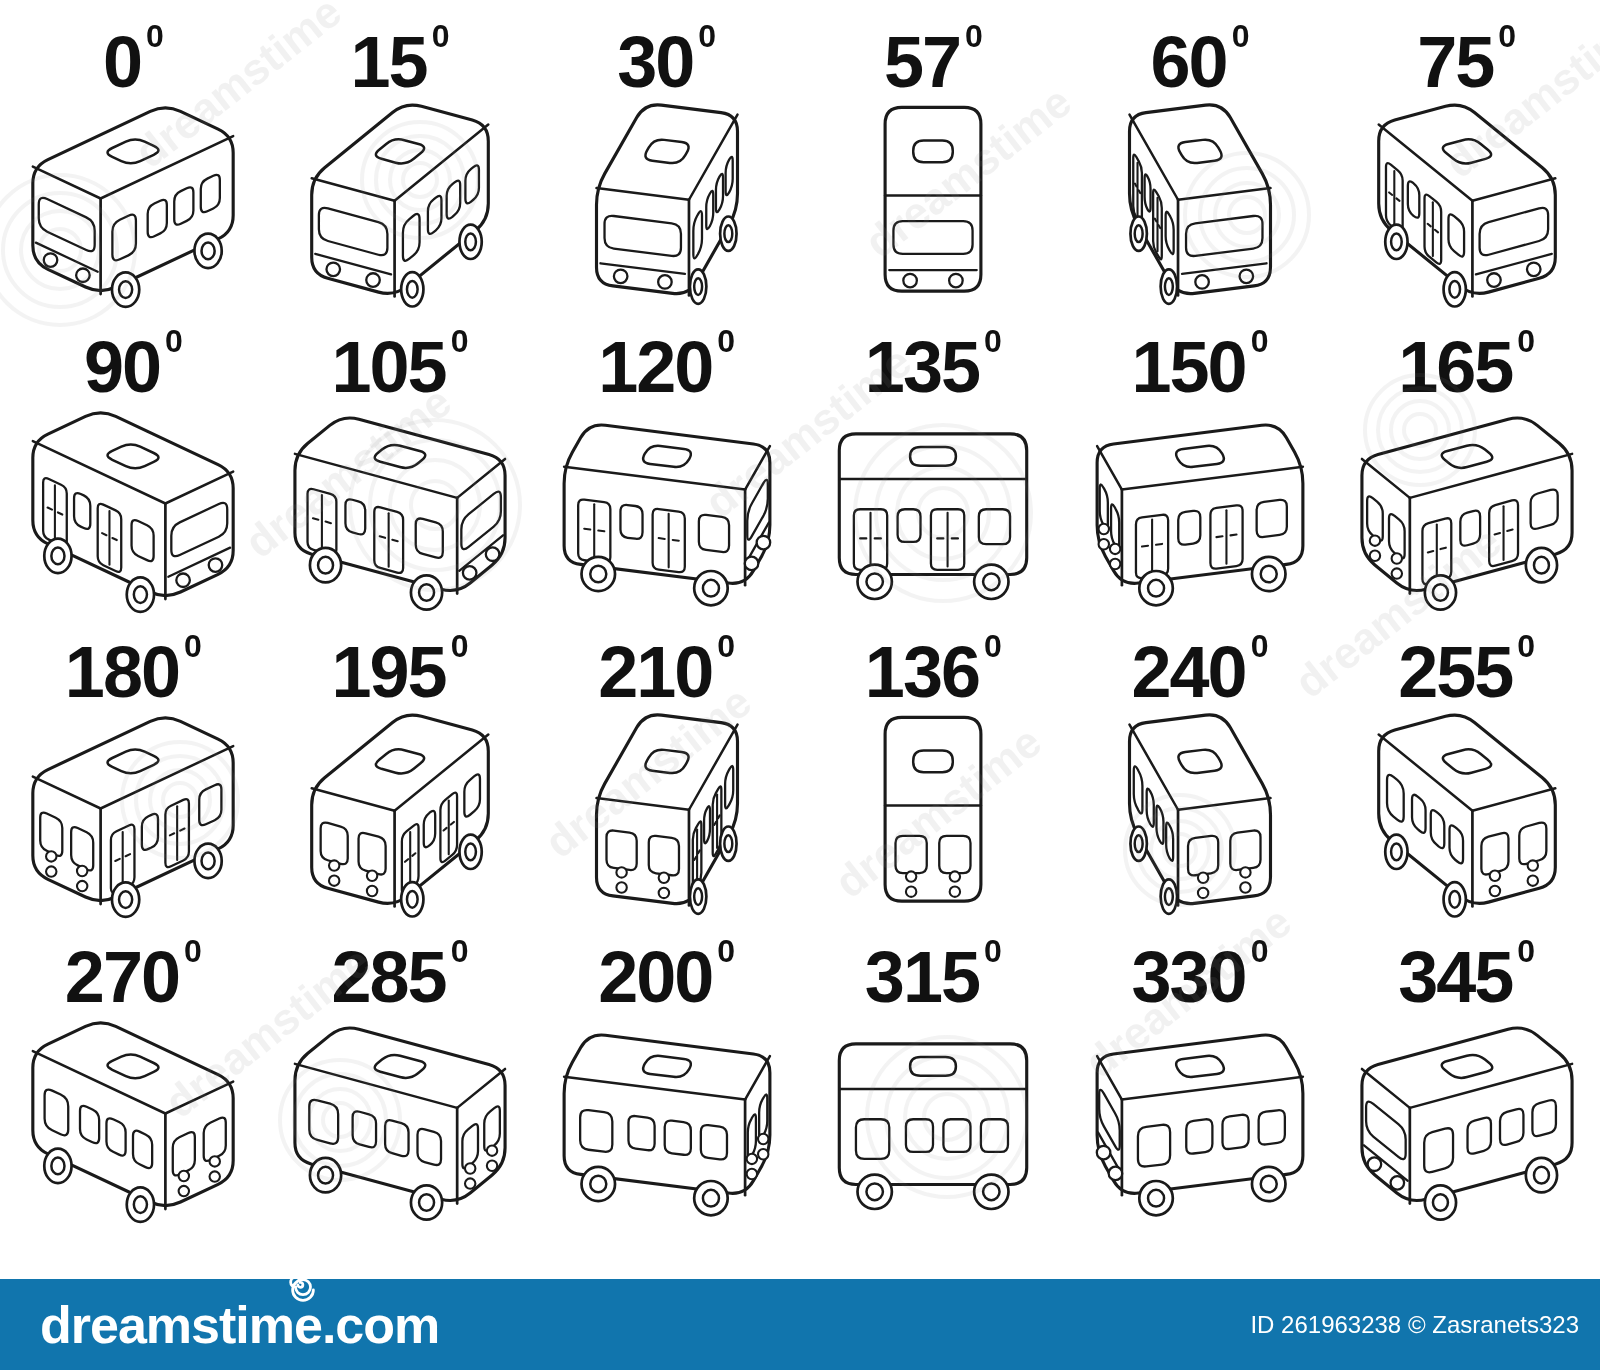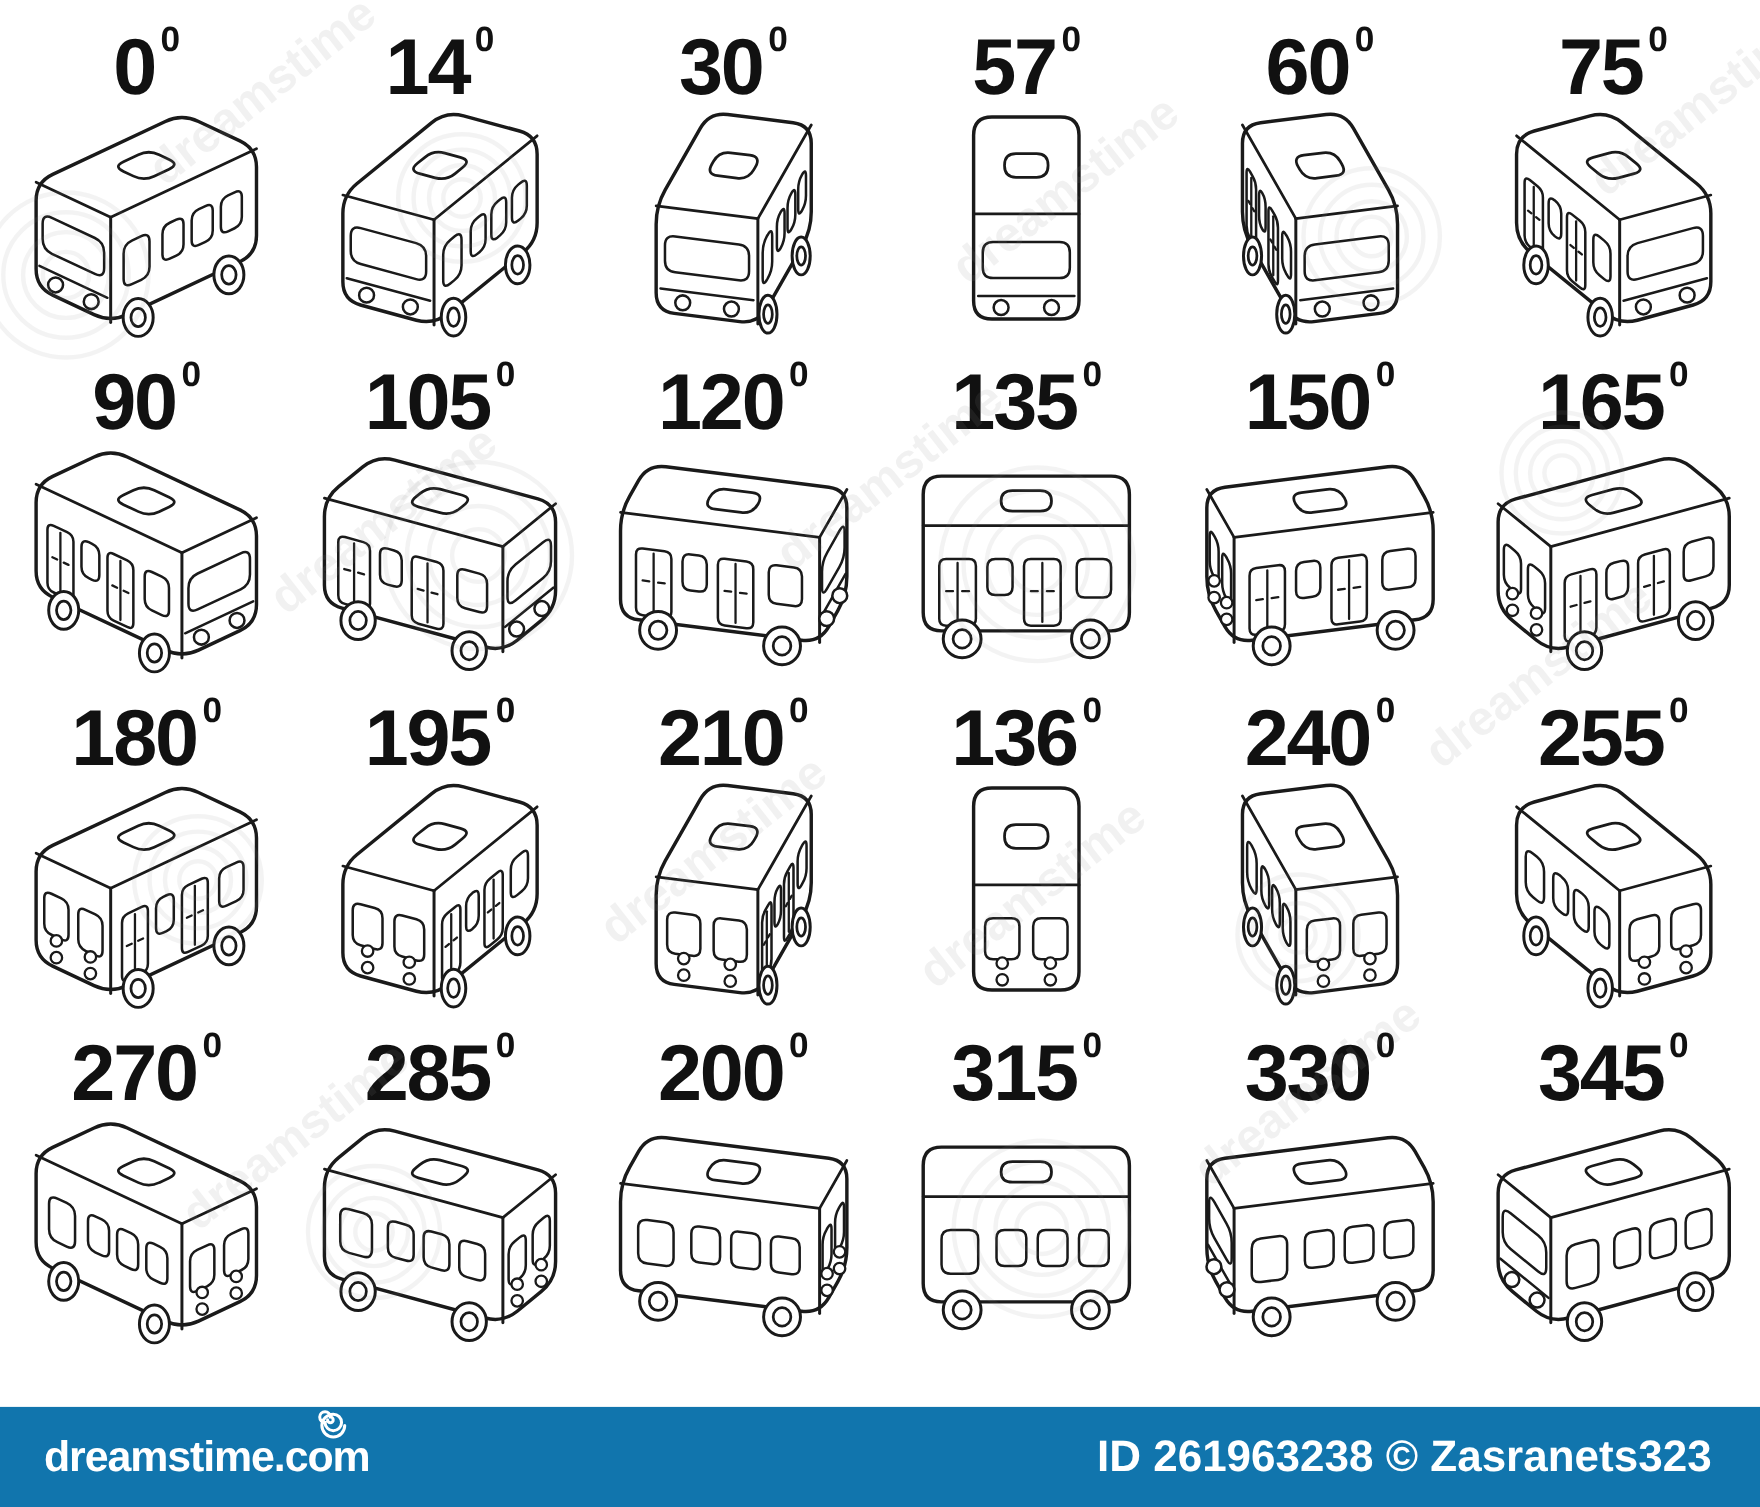--- a/index.html
+++ b/index.html
@@ -8,24 +8,24 @@
   .grid{position:relative;display:grid;grid-template-columns:repeat(6,1fr);padding-top:16px;z-index:1;}
   .cell{height:305px;display:flex;flex-direction:column;align-items:center;justify-content:flex-start;}
   .lbl{height:88px;display:flex;align-items:flex-end;justify-content:center;color:#111111;
        font-weight:700;line-height:1;}
   .lbl .num{font-size:72px;letter-spacing:-2px;}
   .lbl .sup{font-size:32px;position:relative;top:-46px;margin-left:5px;}
   .busbox{margin-top:2px;}
   .wmlayer{position:absolute;left:0;top:0;width:1600px;height:1279px;z-index:2;pointer-events:none;}
   footer{position:absolute;left:0;top:1279px;width:1600px;height:91px;display:flex;
          align-items:center;justify-content:space-between;z-index:3;}
-  .logo{position:relative;margin-left:40px;color:#ffffff;font-weight:700;font-size:39px;
+  .logo{position:relative;margin-left:40px;color:#ffffff;font-weight:700;font-size:52px;
         letter-spacing:-1px;line-height:1;}
   .logo svg{position:absolute;left:248px;top:-24px;}
-  .credit{margin-right:44px;color:#ffffff;font-weight:700;font-size:40px;letter-spacing:0px;}
+  .credit{margin-right:21px;color:#ffffff;font-weight:400;font-size:24px;letter-spacing:0px;}
 </style>
 </head>
 <body>
 
 <div class="canvas">
   <div class="grid" id="grid">
       <div class="cell">
         <div class="lbl">
           <span class="num">0</span>
           <span class="sup">0</span>
@@ -45,21 +45,21 @@
             <circle cx="-79.2" cy="12.5" r="6.5" fill="#fff" stroke="#1a1a1a" stroke-width="2.2"></circle>
             <path d="M19.9 -97.1 Q29.0 -92.8 19.9 -88.6 L6.9 -82.5 Q-2.1 -78.2 -11.2 -82.5 L-19.9 -86.6 Q-29.0 -90.8 -19.9 -95.1 L-6.9 -101.2 Q2.1 -105.5 11.2 -101.2 Z" fill="#fff" stroke="#1a1a1a" stroke-width="2.4" stroke-linejoin="round"></path>
             <ellipse cx="72.1" cy="3.7" rx="13.1" ry="16.5" fill="#fff" stroke="#1a1a1a" stroke-width="2.6"></ellipse>
             <ellipse cx="72.1" cy="3.7" rx="6.3" ry="8" fill="#fff" stroke="#1a1a1a" stroke-width="2.4"></ellipse>
             <ellipse cx="-7.1" cy="40.9" rx="13.1" ry="16.5" fill="#fff" stroke="#1a1a1a" stroke-width="2.6"></ellipse>
             <ellipse cx="-7.1" cy="40.9" rx="6.3" ry="8" fill="#fff" stroke="#1a1a1a" stroke-width="2.4"></ellipse>
           </svg></div>
       </div>
       <div class="cell">
         <div class="lbl">
-          <span class="num">14</span>
+          <span class="num">15</span>
           <span class="sup">0</span>
         </div>
         <div class="busbox"><svg width="252" height="217" viewBox="-121 -141 242 208">
             <path d="M-84.8 -50.0 Q-84.8 -66.0 -72.4 -76.1 L-7.2 -129.2 Q5.2 -139.3 20.6 -135.1 L69.4 -121.9 Q84.8 -117.7 84.8 -101.7 L84.8 -41.8 Q84.8 -25.8 72.4 -15.7 L7.2 37.3 Q-5.2 47.4 -20.6 43.3 L-69.4 30.0 Q-84.8 25.8 -84.8 9.8 Z" fill="#fff" stroke="#1a1a1a" stroke-width="3" stroke-linejoin="round"></path>
             <line x1="-5.2" y1="-44.4" x2="-84.8" y2="-66.0" stroke="#1a1a1a" stroke-width="2.4" stroke-linecap="round"></line>
             <line x1="84.8" y1="-117.7" x2="-5.2" y2="-44.4" stroke="#1a1a1a" stroke-width="2.4" stroke-linecap="round"></line>
             <line x1="-5.2" y1="47.4" x2="-5.2" y2="-44.4" stroke="#1a1a1a" stroke-width="2.6" stroke-linecap="round"></line>
             <path d="M18.8 -4.7 Q18.8 3.3 12.6 8.3 L9.0 11.2 Q2.8 16.3 2.8 8.3 L2.8 -13.8 Q2.8 -21.8 9.0 -26.8 L12.6 -29.8 Q18.8 -34.8 18.8 -26.8 Z" fill="#fff" stroke="#1a1a1a" stroke-width="2.2" stroke-linejoin="round"></path>
             <path d="M75.8 -56.9 Q75.8 -49.9 70.4 -45.4 L68.3 -43.7 Q62.8 -39.3 62.8 -46.3 L62.8 -63.6 Q62.8 -70.6 68.3 -75.1 L70.4 -76.8 Q75.8 -81.2 75.8 -74.2 Z" fill="#fff" stroke="#1a1a1a" stroke-width="2.2" stroke-linejoin="round"></path>
             <path d="M57.8 -42.2 Q57.8 -35.2 52.4 -30.8 L50.3 -29.0 Q44.8 -24.6 44.8 -31.6 L44.8 -49.0 Q44.8 -56.0 50.3 -60.4 L52.4 -62.1 Q57.8 -66.6 57.8 -59.6 Z" fill="#fff" stroke="#1a1a1a" stroke-width="2.2" stroke-linejoin="round"></path>

